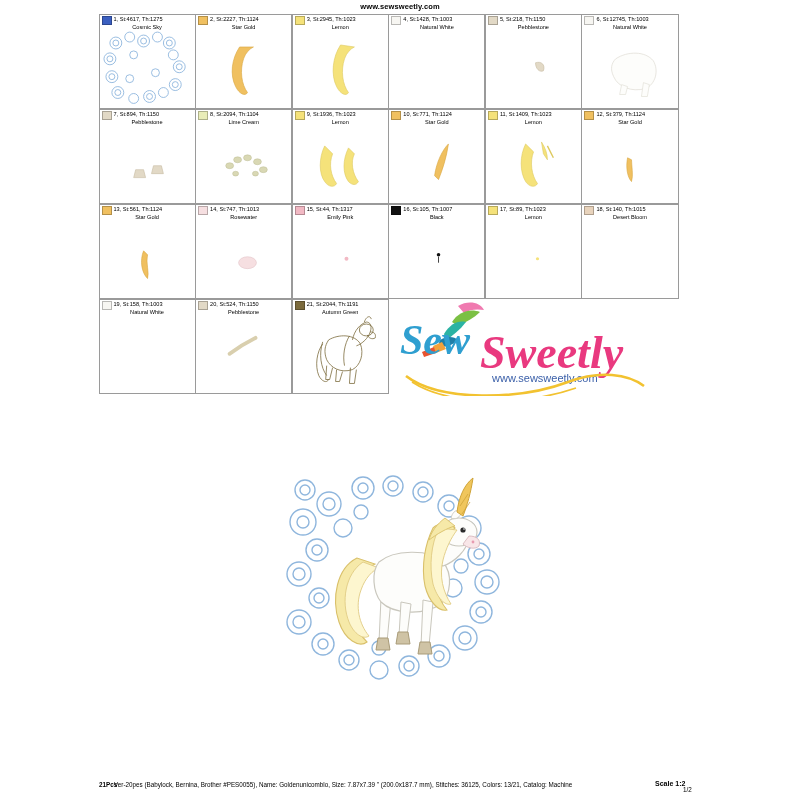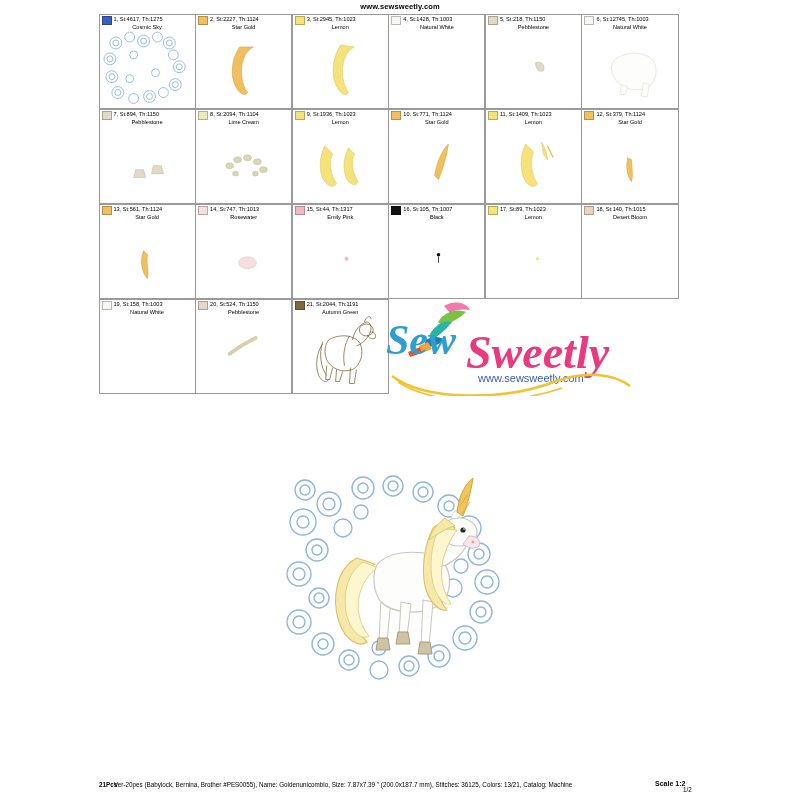--- a/index.html
+++ b/index.html
@@ -72,21 +72,21 @@
     left: 0;
     top: 14px;
     right: 0;
     bottom: 0;
   }
   .stitch-art svg { width: 100%; height: 100%; display: block; }
 
   
   #logo-block {
     position: absolute;
-    left: 386px;
+    left: 400px;
     top: 296px;
     width: 275px;
     height: 100px;
   }
   #logo-block svg { display: block; }
 
   
   #preview {
     position: absolute;
     left: 283px;

